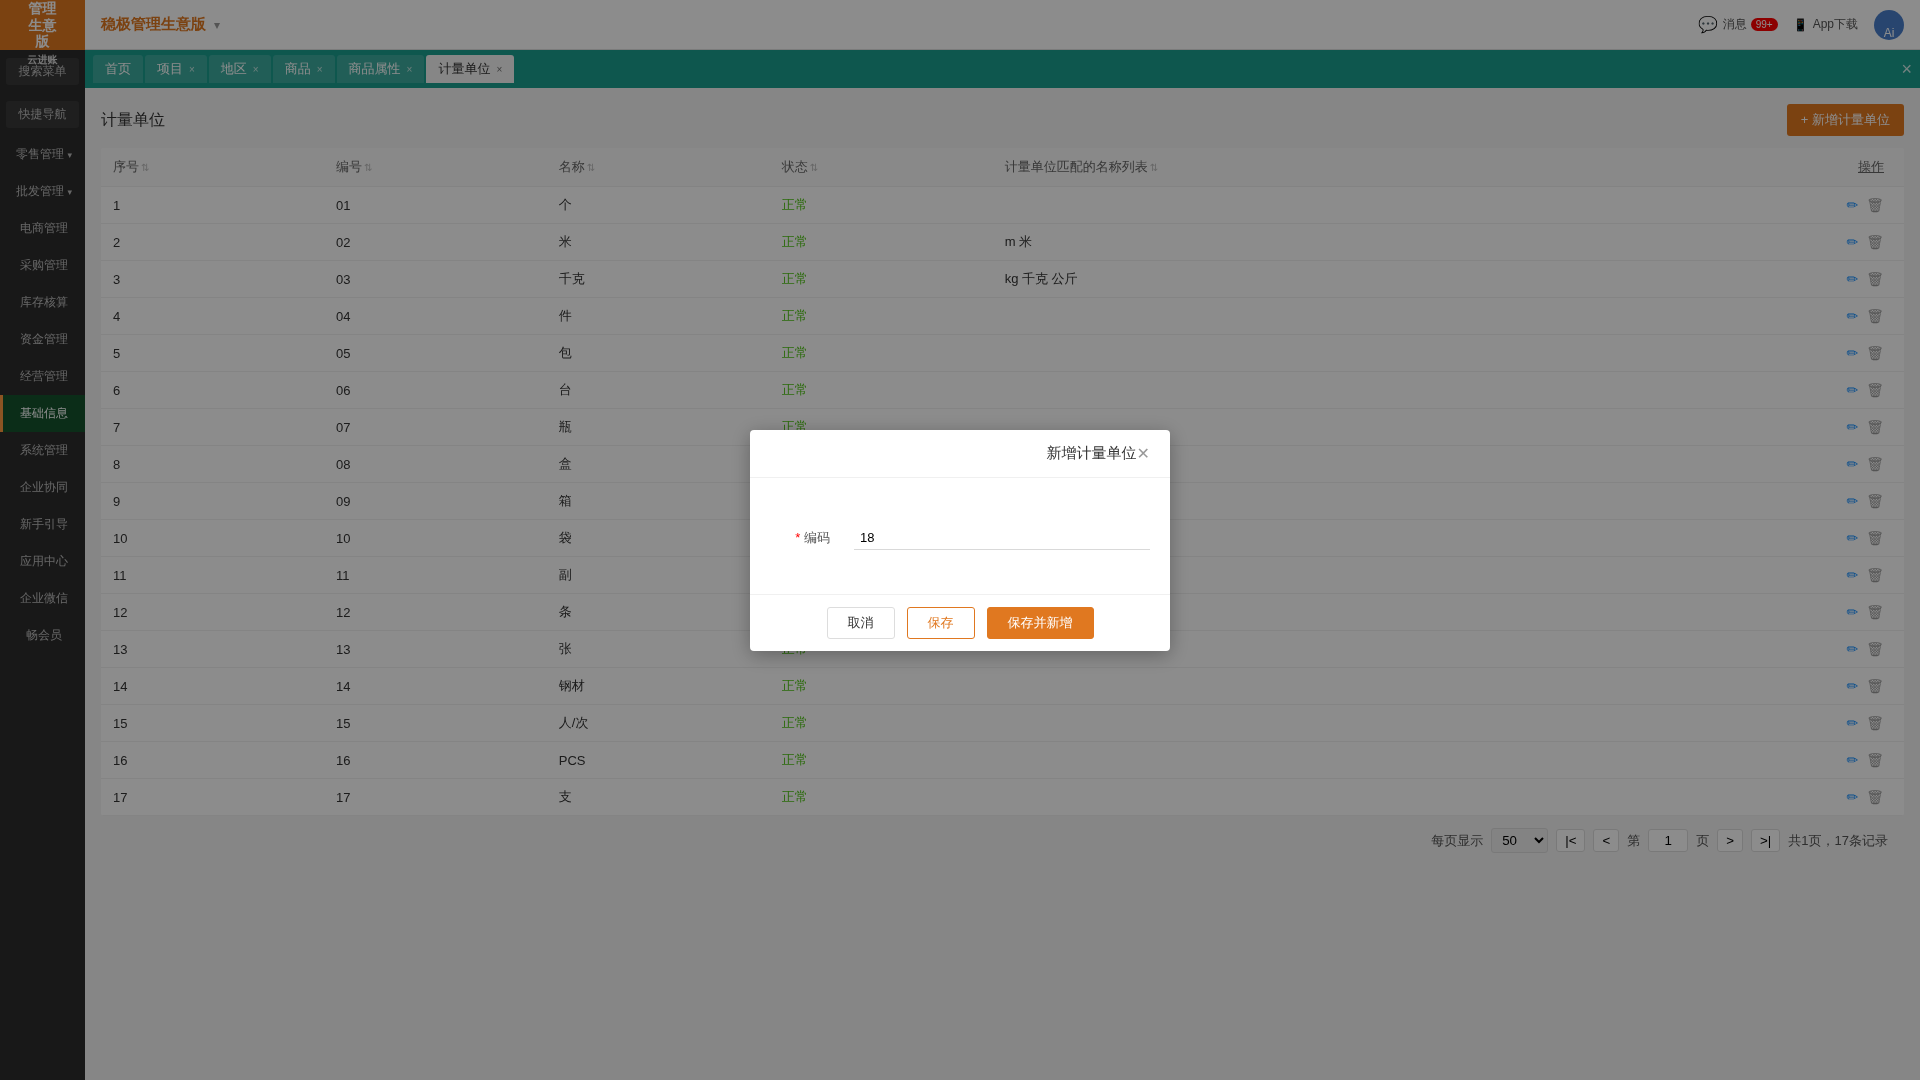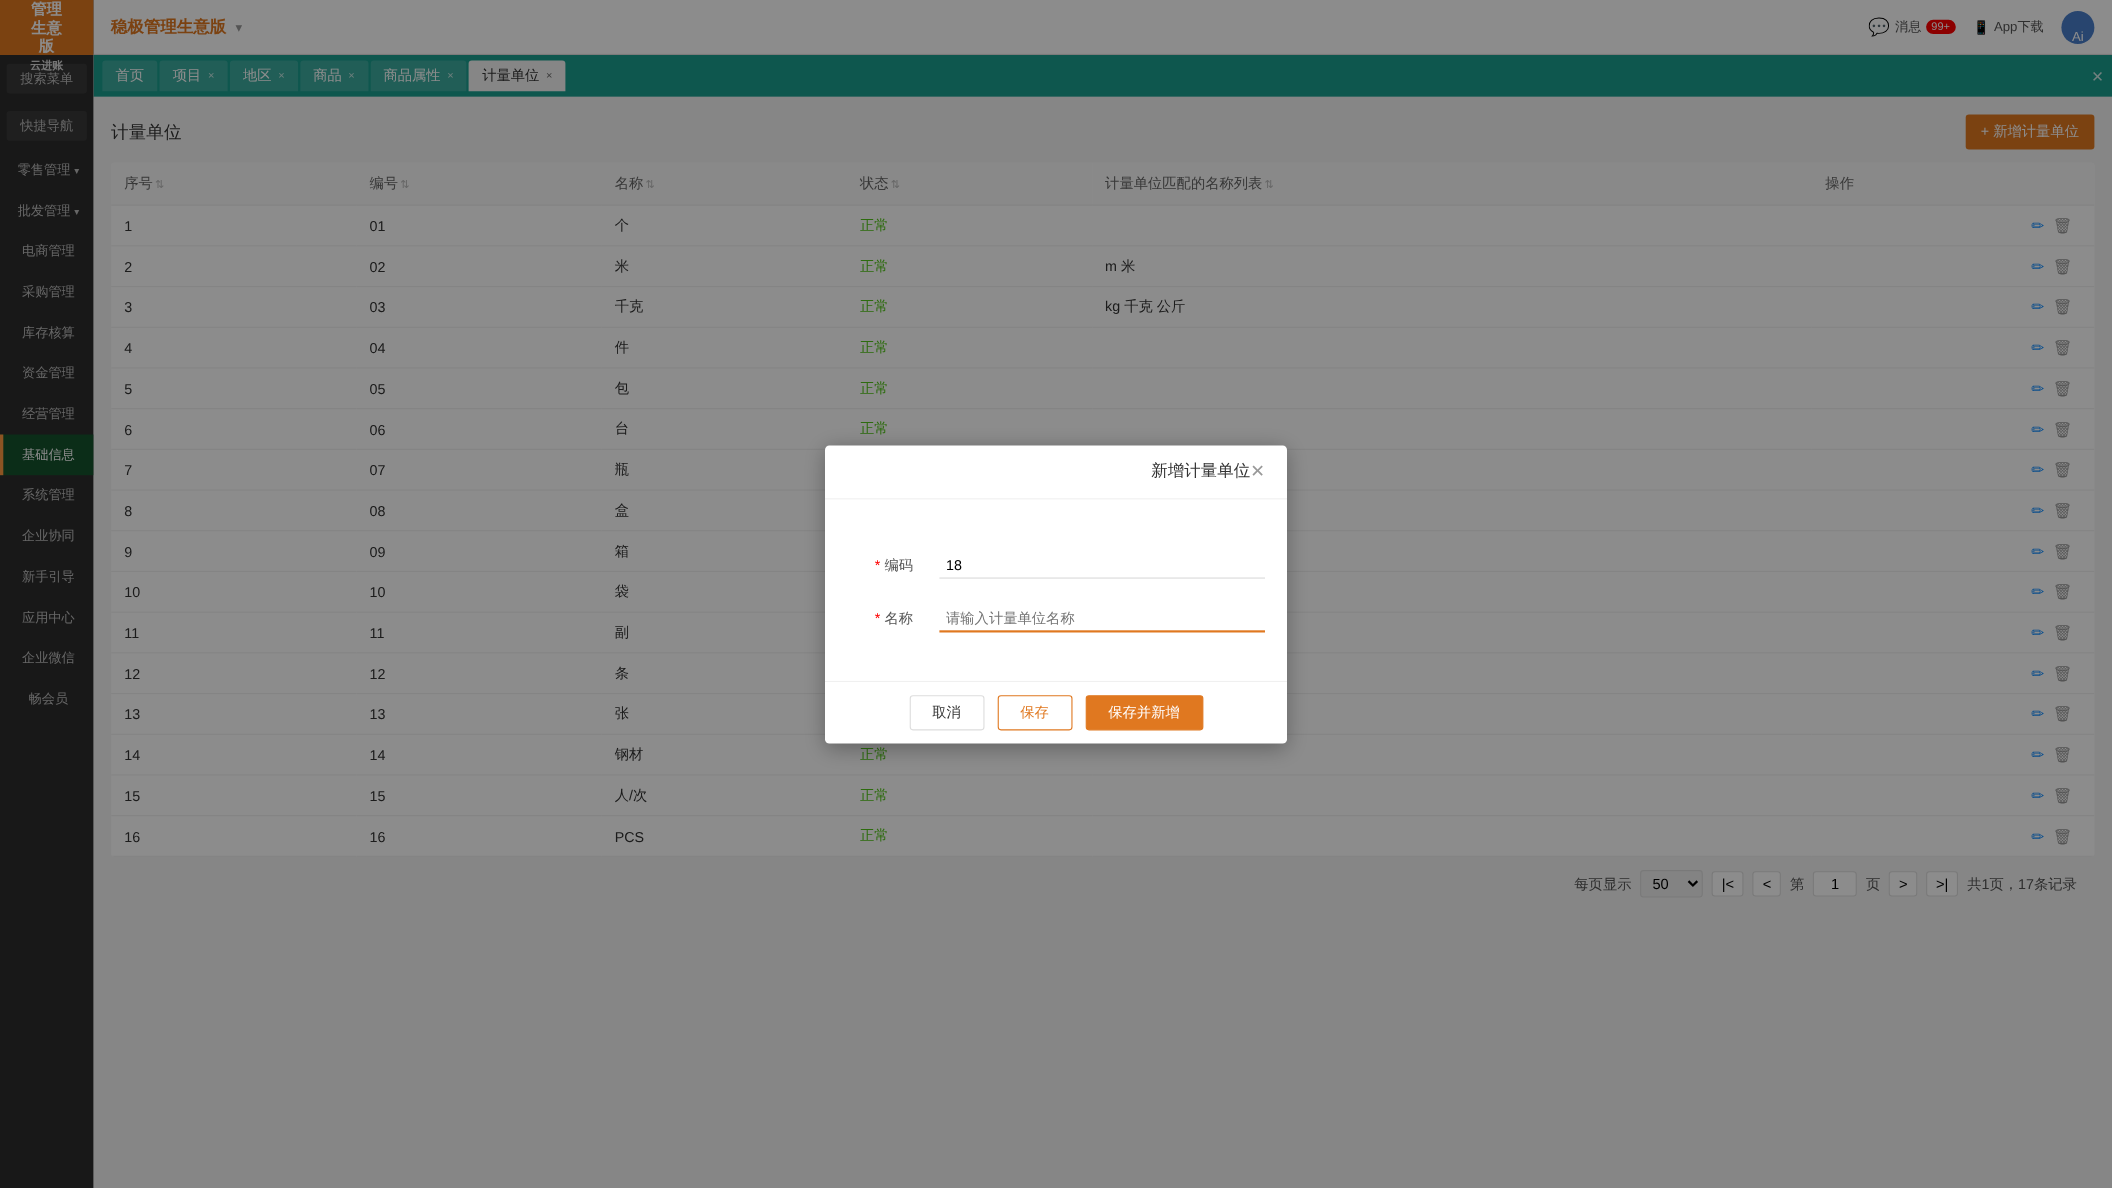--- a/index.html
+++ b/index.html
@@ -196,21 +196,21 @@
 
     <div class="table-wrapper">
       <table>
         <thead>
           <tr>
             <th><span>序号</span><span class="sort-arrows">⇅</span></th>
             <th><span>编号</span><span class="sort-arrows">⇅</span></th>
             <th><span>名称</span><span class="sort-arrows">⇅</span></th>
             <th><span>状态</span><span class="sort-arrows">⇅</span></th>
             <th><span>计量单位匹配的名称列表</span><span class="sort-arrows">⇅</span></th>
-            <th style="padding-right:20px;">操作</th>
+            <th style="text-align:right;padding-right:20px;text-decoration:underline;">操作</th>
           </tr>
         </thead>
         <tbody id="table-body">
         <tr>
     <td>1</td>
     <td>01</td>
     <td>个</td>
     <td class="status-normal">正常</td>
     <td></td>
     <td style="text-align:right;padding-right:20px;">
@@ -399,20 +399,33 @@
       <div class="action-btns" style="justify-content:flex-end;">
         <span class="action-edit">✏</span>
         <span class="action-delete">🗑</span>
       </div>
     </td>
   </tr>
             <tr>
     <td>16</td>
     <td>16</td>
     <td>PCS</td>
+    <td class="status-normal">正常</td>
+    <td></td>
+    <td style="text-align:right;padding-right:20px;">
+      <div class="action-btns" style="justify-content:flex-end;">
+        <span class="action-edit">✏</span>
+        <span class="action-delete">🗑</span>
+      </div>
+    </td>
+  </tr>
+            <tr>
+    <td>17</td>
+    <td>17</td>
+    <td>支</td>
     <td class="status-normal">正常</td>
     <td></td>
     <td style="text-align:right;padding-right:20px;">
       <div class="action-btns" style="justify-content:flex-end;">
         <span class="action-edit">✏</span>
         <span class="action-delete">🗑</span>
       </div>
     </td>
   </tr>
           </tbody>
@@ -445,27 +458,20 @@
       <span class="modal-close">✕</span>
     </div>
     <div class="modal-body">
       <div class="form-row">
         <div class="form-label">
           <span style="color:#f00;">*</span>
           <span>编码</span>
         </div>
         <input type="text" class="form-input" style="border-bottom: 1px solid rgb(217, 217, 217);" value="18">
       </div>
-      <div class="form-row">
-        <div class="form-label">
-          <span style="color:#f00;">*</span>
-          <span>名称</span>
-        </div>
-        <input type="text" class="form-input active-border" placeholder="请输入计量单位名称" style="">
-      </div>
     </div>
     <div class="modal-footer">
       <button class="btn-cancel">取消</button>
       <button class="btn-save">保存</button>
       <button class="btn-save-new">保存并新增</button>
     </div>
   </div>
 </div>
 
 </body></html>

